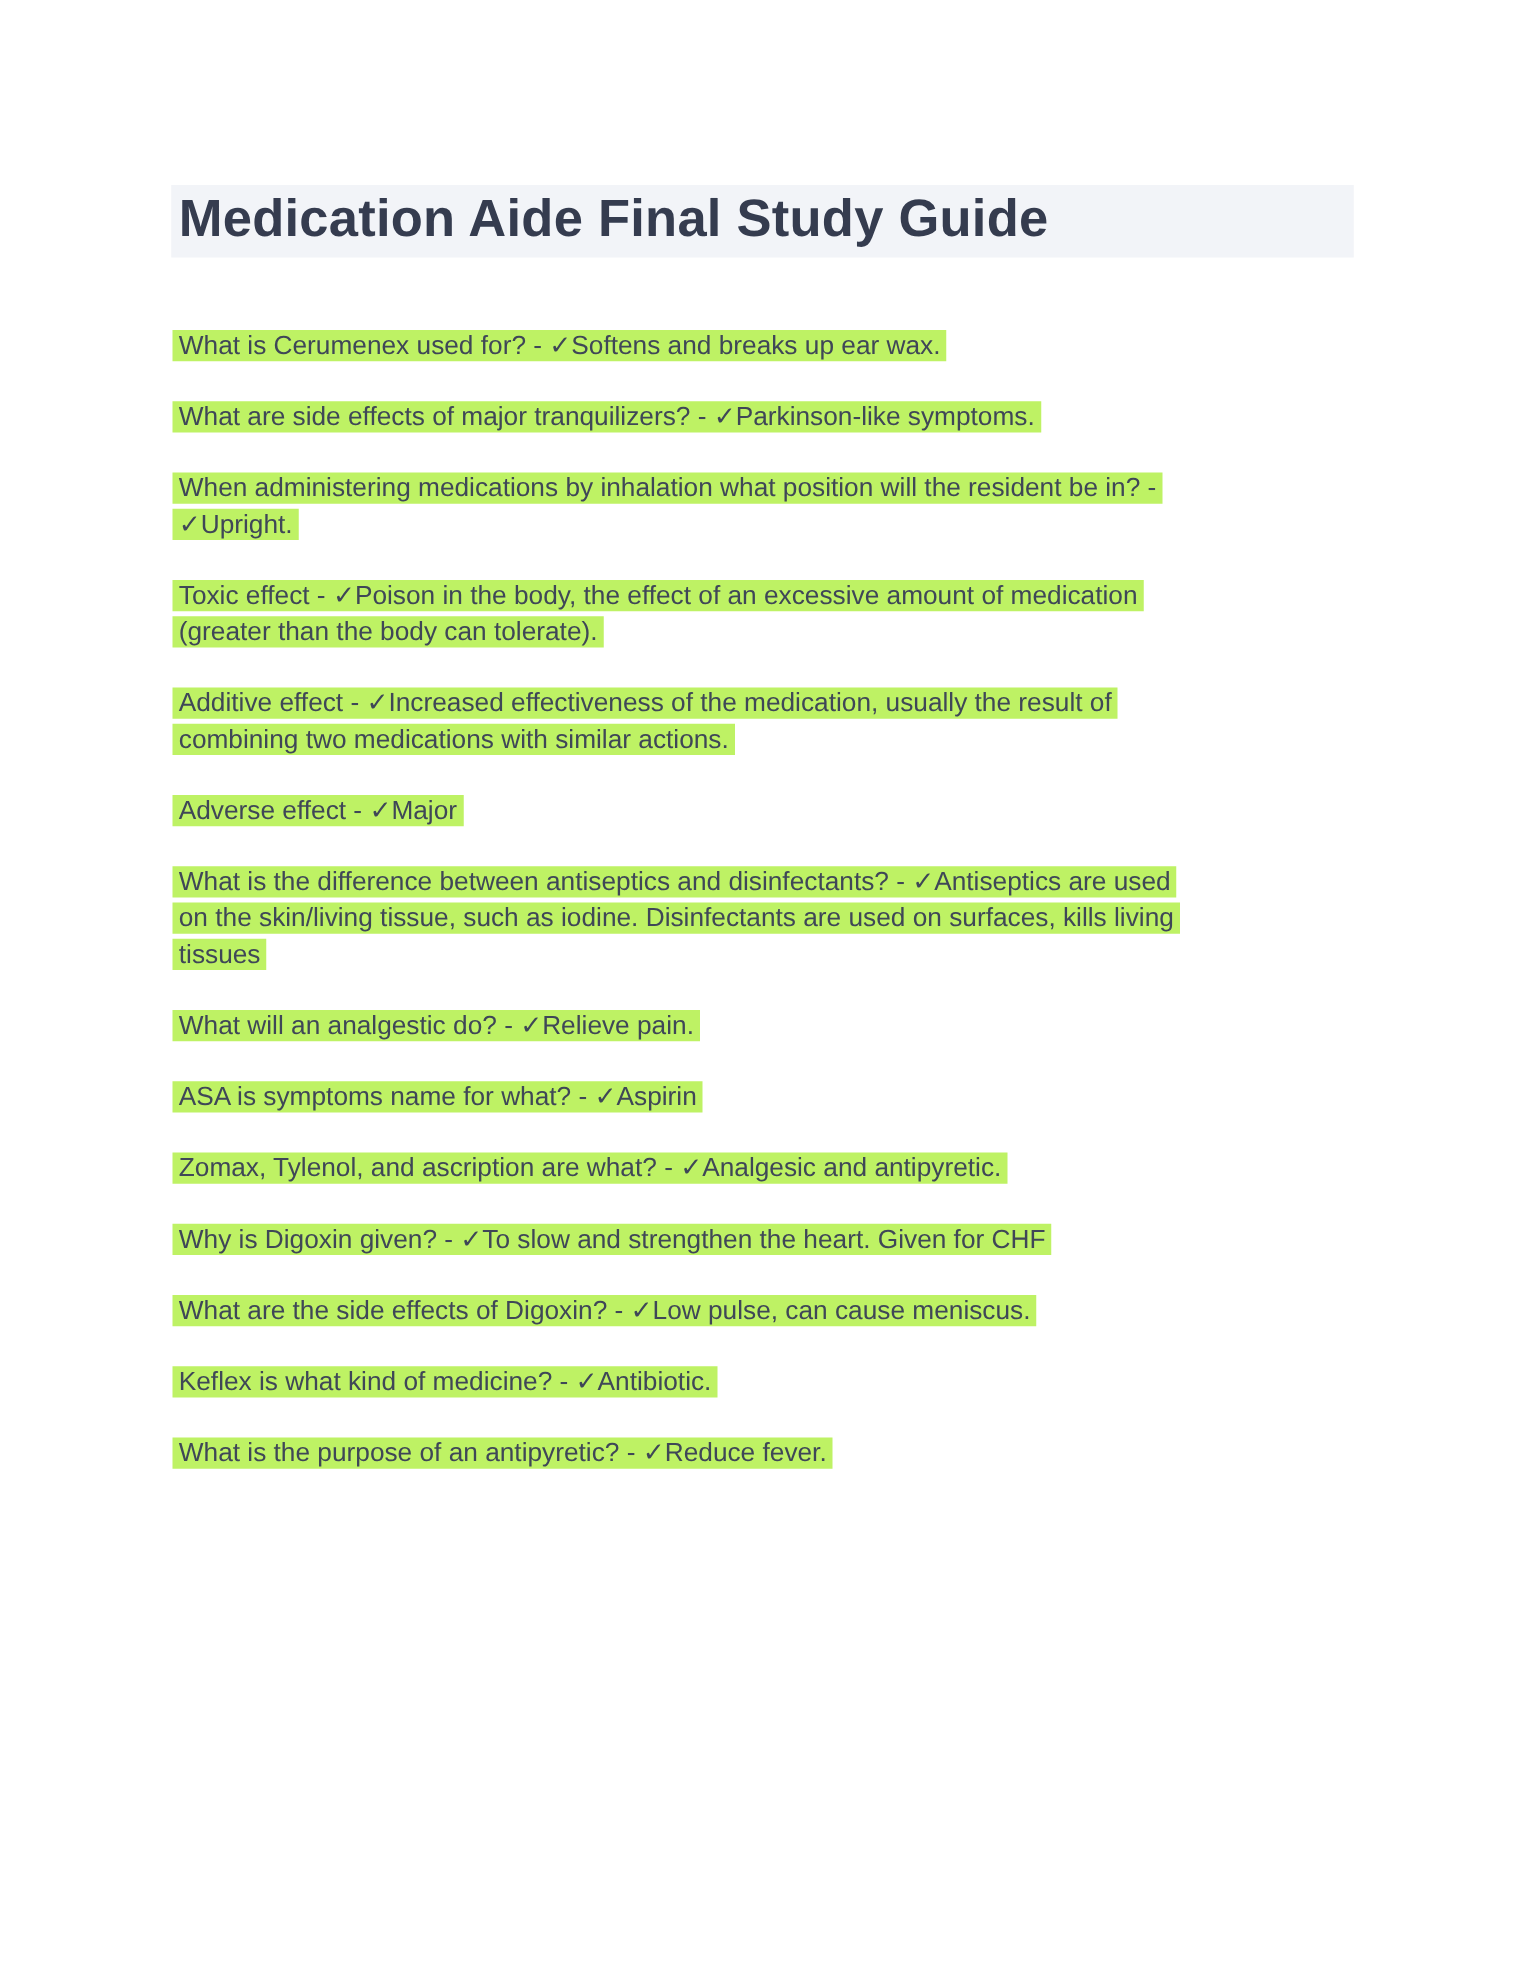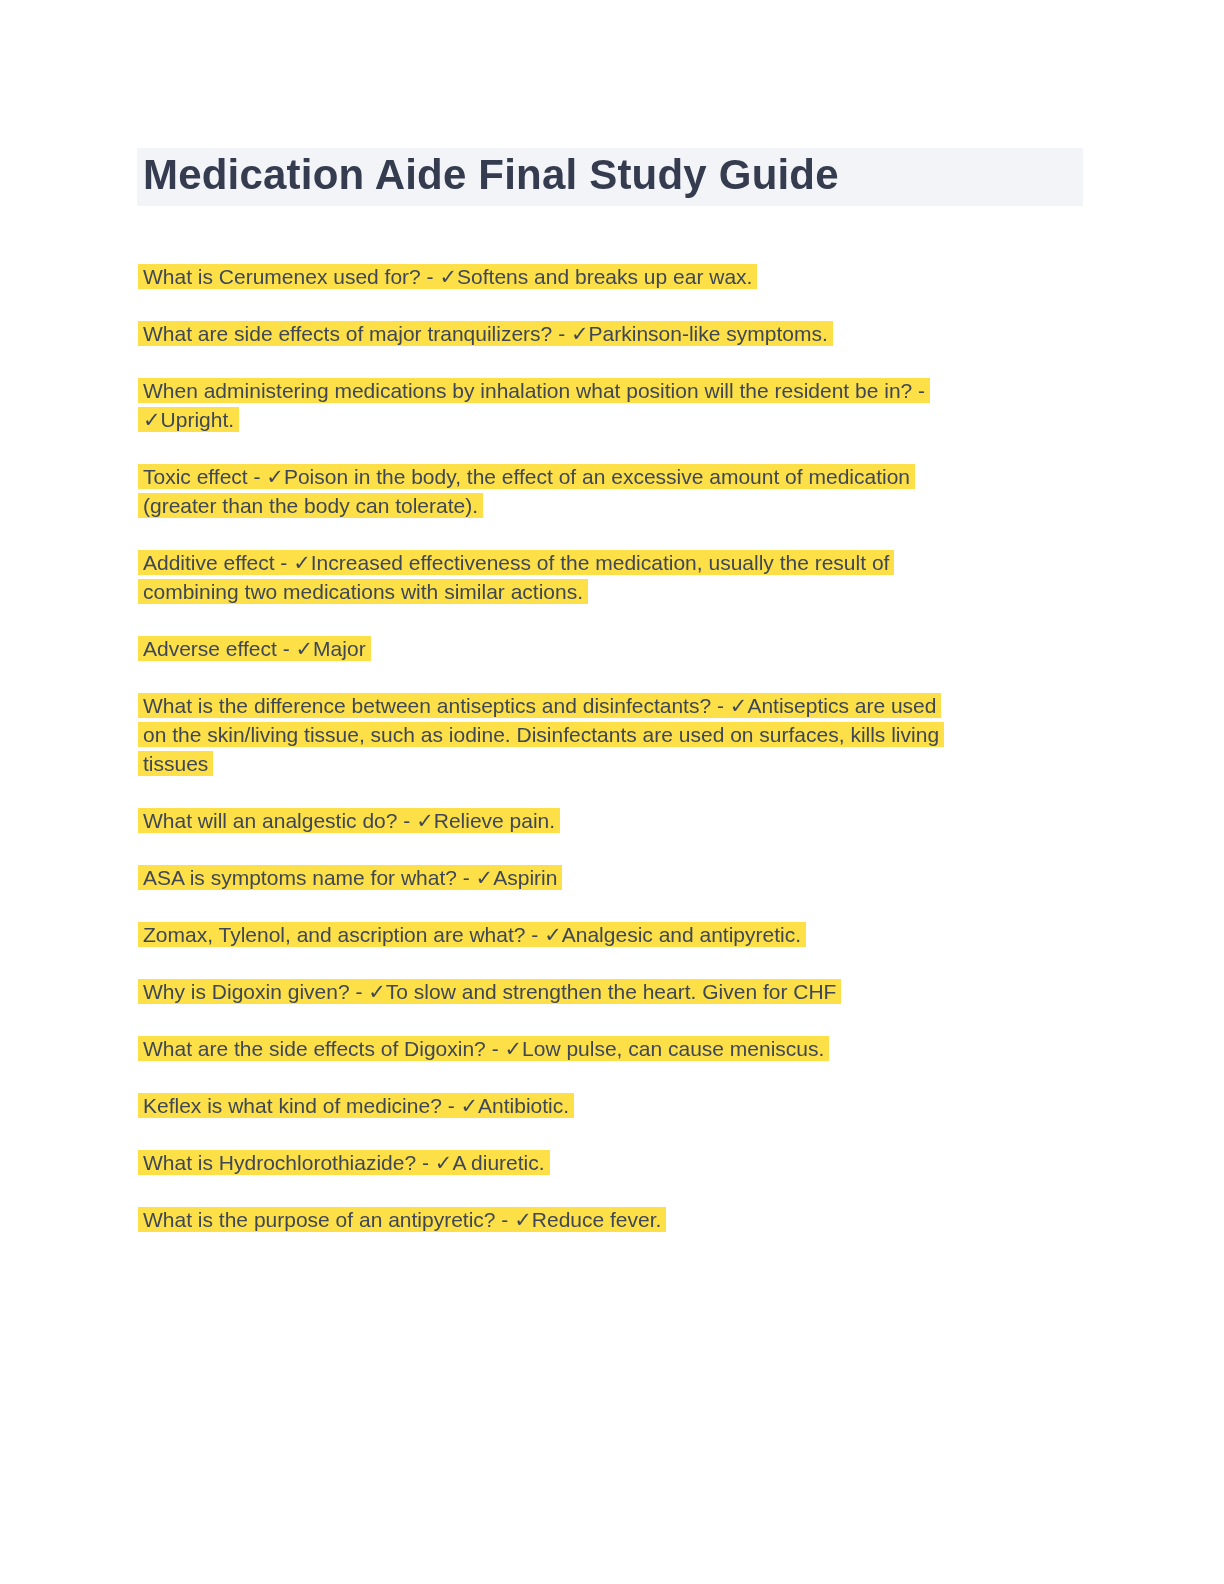--- a/index.html
+++ b/index.html
@@ -30,21 +30,21 @@
     letter-spacing: 0.2px;
   }
   p.qa {
     width: 935px;
     margin: 0 0 28px 0;
     font-size: 21px;
     line-height: 29px;
     color: #3f4757;
   }
   span.hl {
-    background: #fde047;
+    background: #bef264;
     white-space: pre-wrap;
     padding: 1px 5px;
     margin-left: -5px;
     -webkit-box-decoration-break: clone;
     box-decoration-break: clone;
   }
 </style>
 </head>
 <body>
 
@@ -62,15 +62,14 @@
   <p class="qa"><span class="hl">Adverse effect - ✓Major</span></p>
   <p class="qa"><span class="hl">What is the difference between antiseptics and disinfectants? - ✓Antiseptics are used
 on the skin/living tissue, such as iodine. Disinfectants are used on surfaces, kills living
 tissues</span></p>
   <p class="qa"><span class="hl">What will an analgestic do? - ✓Relieve pain.</span></p>
   <p class="qa"><span class="hl">ASA is symptoms name for what? - ✓Aspirin</span></p>
   <p class="qa"><span class="hl">Zomax, Tylenol, and ascription are what? - ✓Analgesic and antipyretic.</span></p>
   <p class="qa"><span class="hl">Why is Digoxin given? - ✓To slow and strengthen the heart. Given for CHF</span></p>
   <p class="qa"><span class="hl">What are the side effects of Digoxin? - ✓Low pulse, can cause meniscus.</span></p>
   <p class="qa"><span class="hl">Keflex is what kind of medicine? - ✓Antibiotic.</span></p>
-  <p class="qa"><span class="hl">What is Hydrochlorothiazide? - ✓A diuretic.</span></p>
   <p class="qa"><span class="hl">What is the purpose of an antipyretic? - ✓Reduce fever.</span></p>
 </div>
 
 </body></html>

